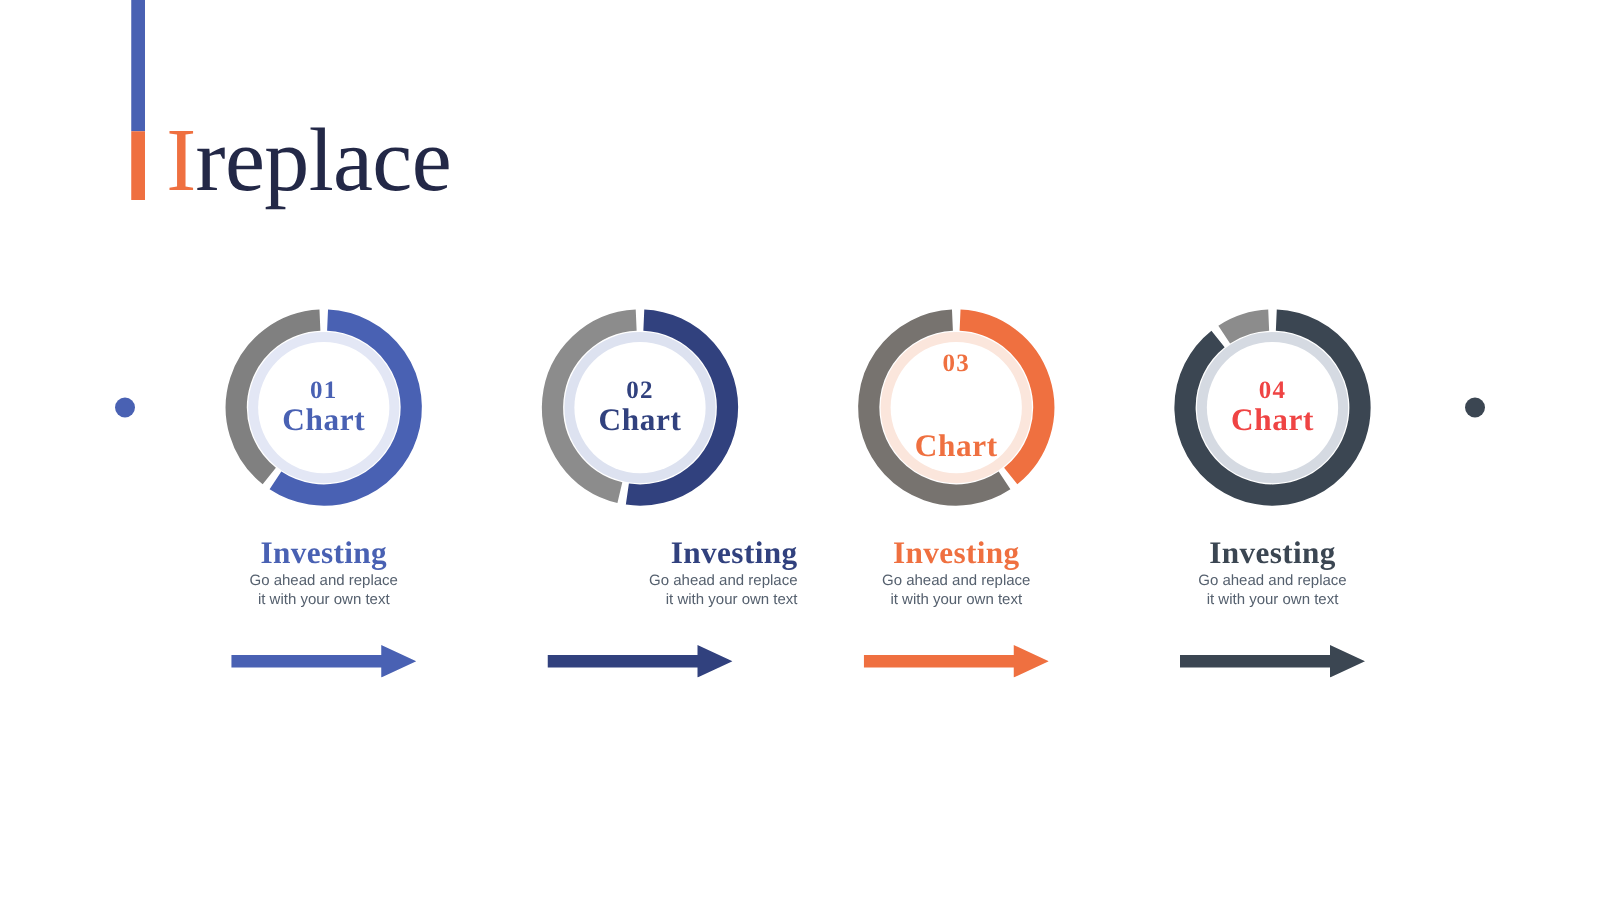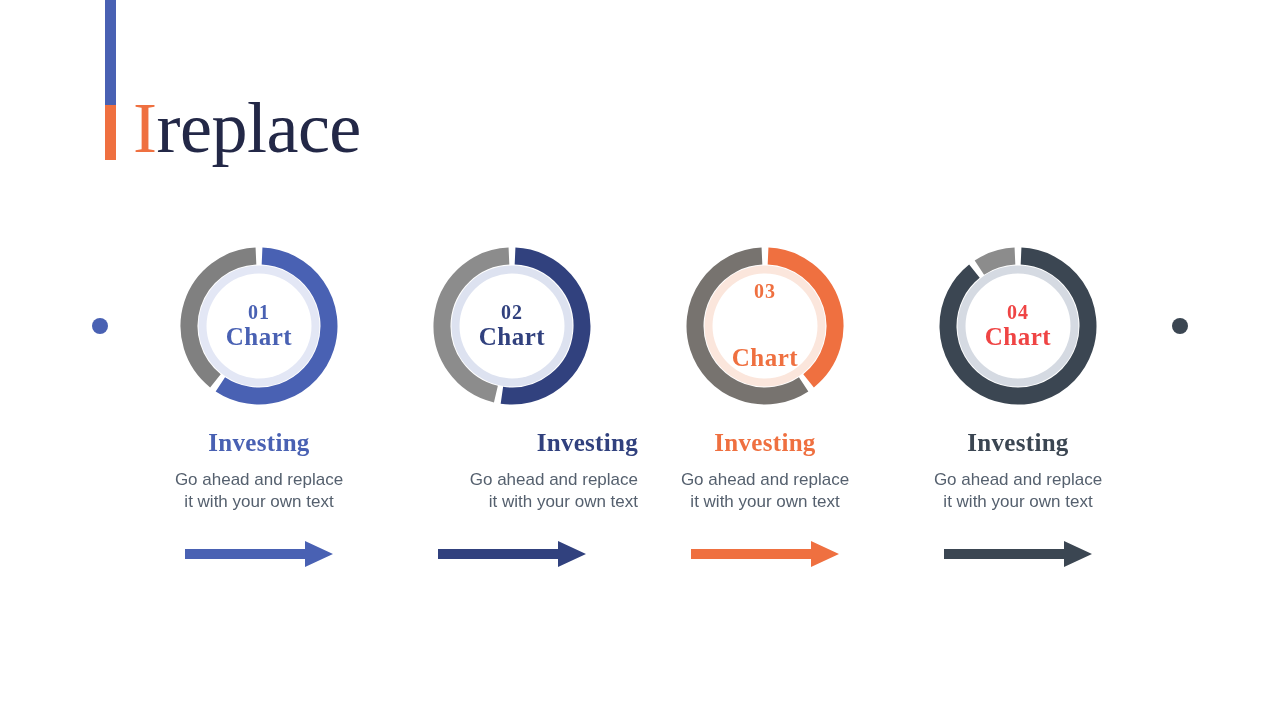--- a/index.html
+++ b/index.html
@@ -105,23 +105,23 @@
   }
 
   .step-heading {
     margin-top: 20px;
     font-family: "Liberation Serif", serif;
     font-weight: bold;
     font-size: 25px;
     letter-spacing: 0.3px;
   }
   .step-body {
-    margin-top: 12px;
+    margin-top: 0;
     font-family: "Liberation Sans", sans-serif;
-    font-size: 17px;
+    font-size: 12px;
     line-height: 1.28;
     color: #55606e;
     white-space: pre-line;
   }
   .step-arrow {
     margin-top: 28px;
     display: flex;
     justify-content: center;
   }
 </style>

